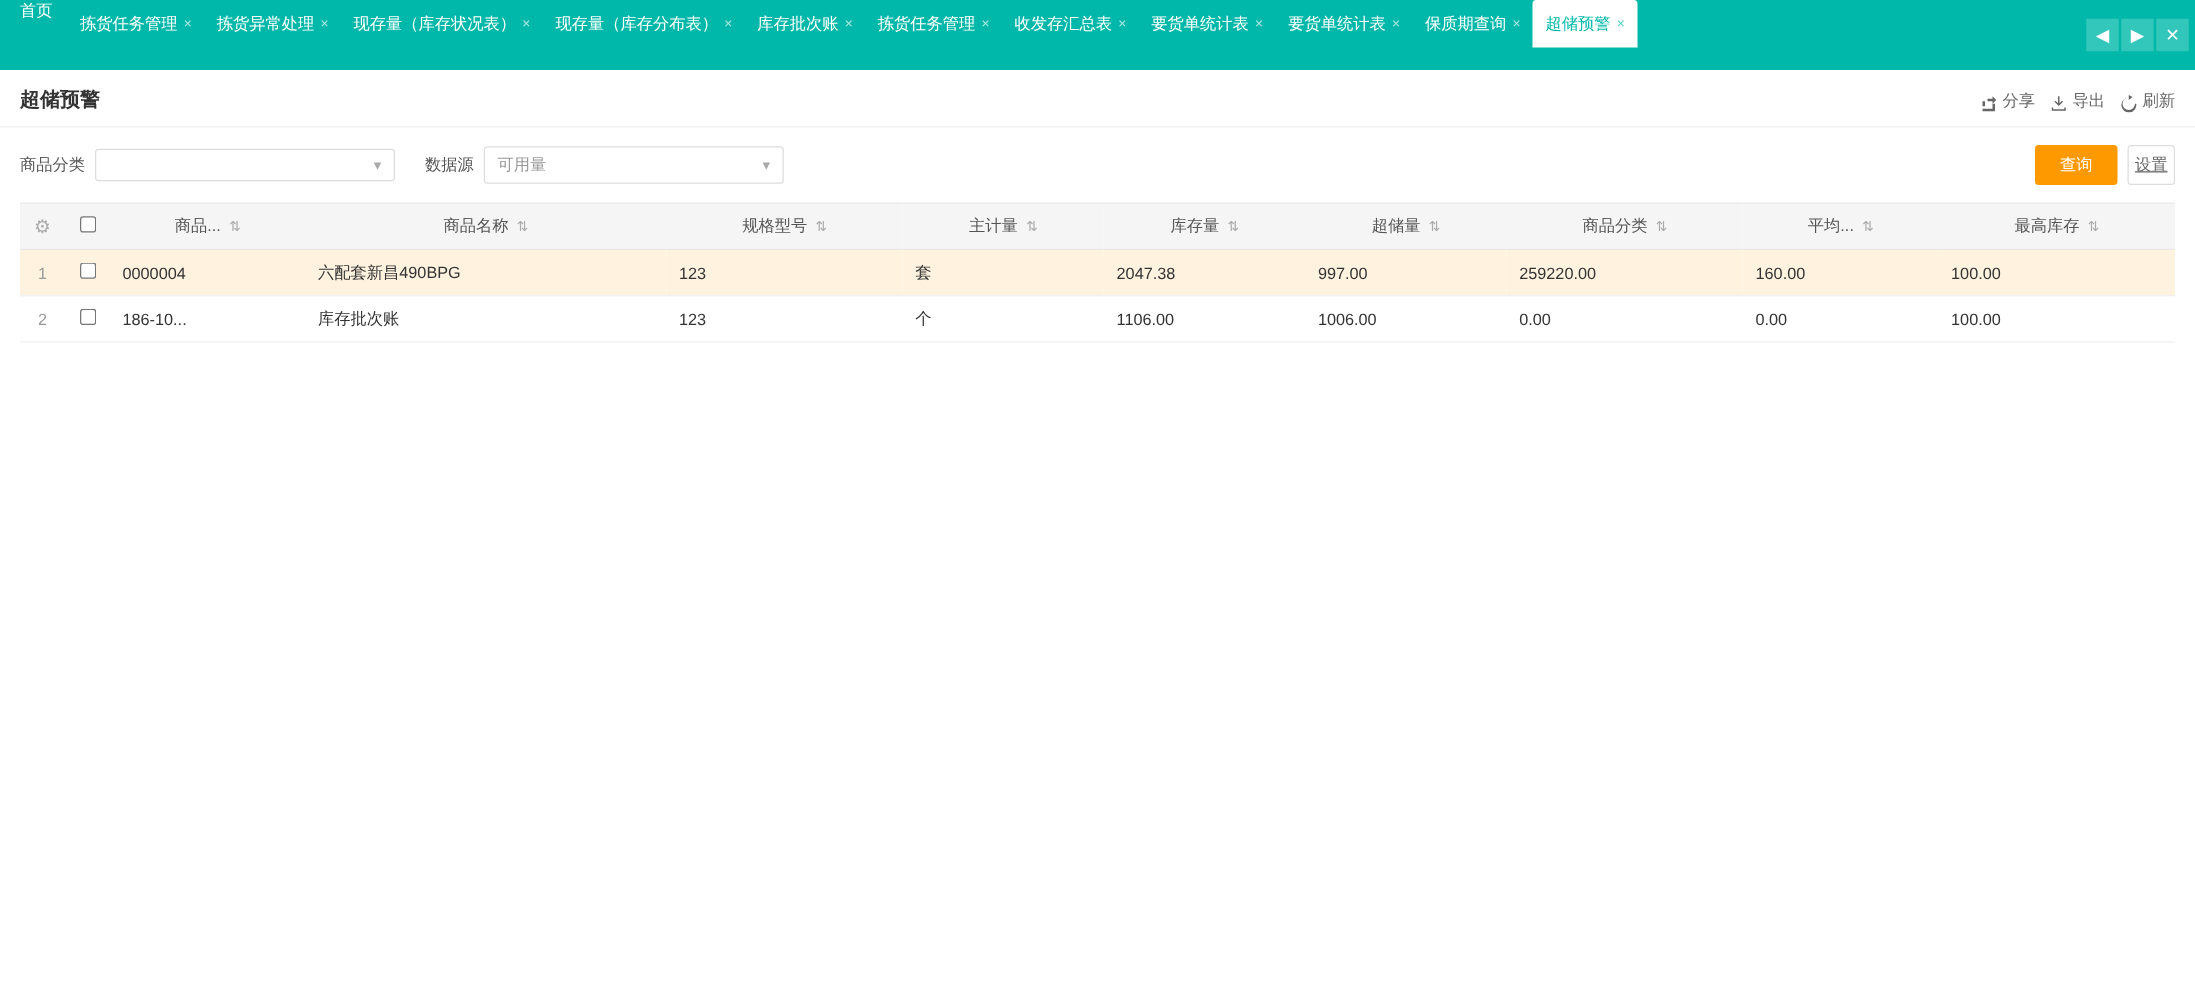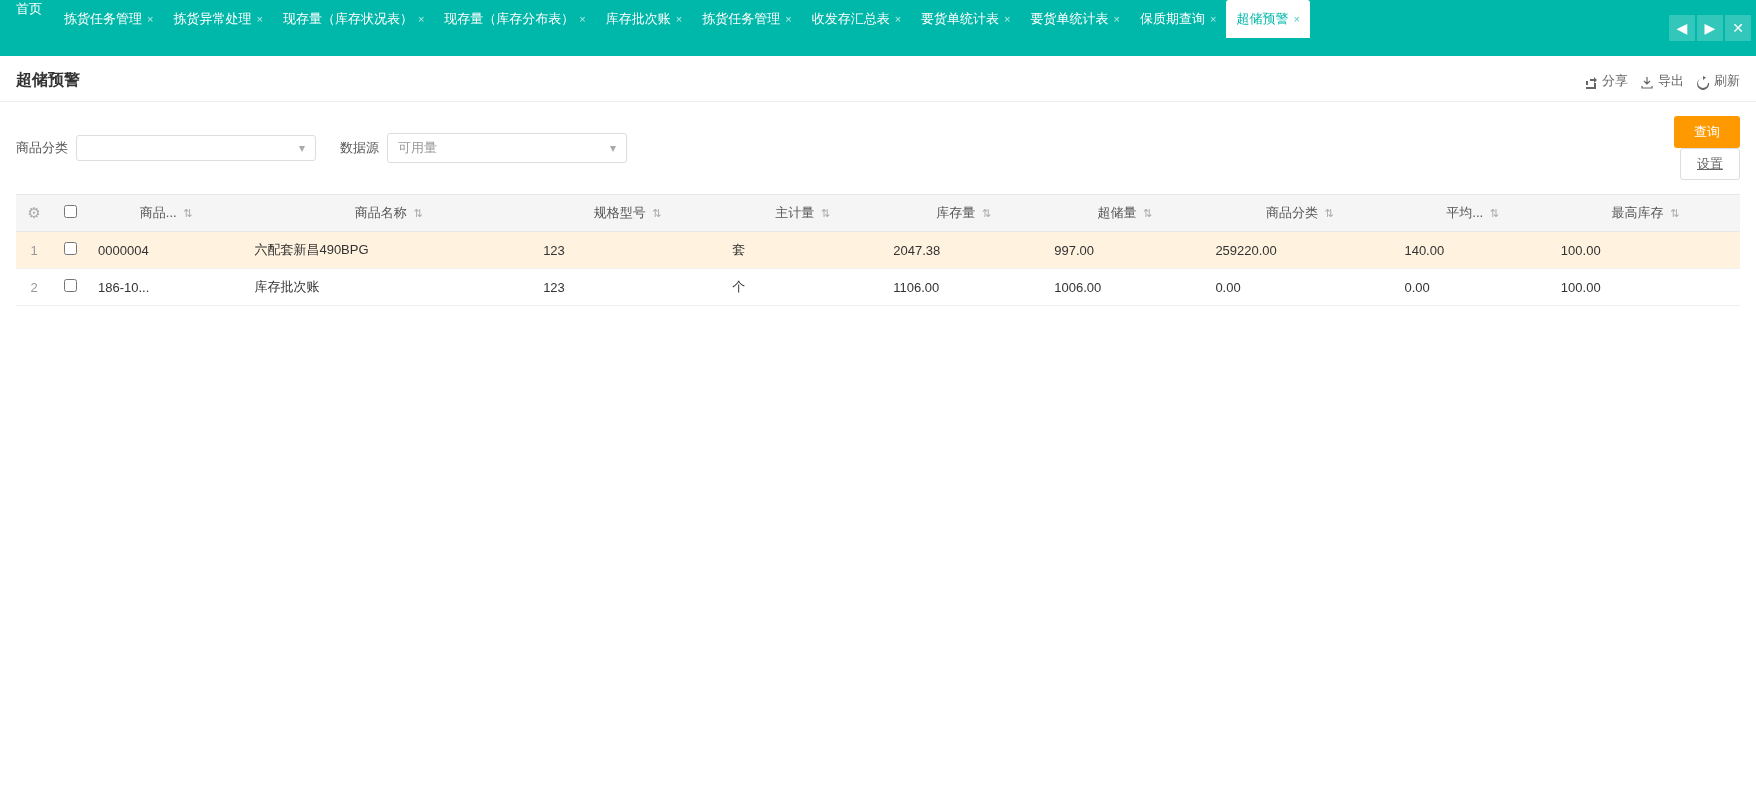--- a/index.html
+++ b/index.html
@@ -138,32 +138,31 @@
       padding: 7px 20px;
       font-size: 13px;
       cursor: pointer;
       margin-left: auto;
     }
     .btn-settings {
       background: #fff;
       color: #666;
       border: 1px solid #ddd;
       border-radius: 3px;
-      padding: 6px 16px;
+      padding: 6px 5px;
       font-size: 13px;
       cursor: pointer;
       margin-left: 8px;
       text-decoration: underline;
     }
 
     .filter-right {
       margin-left: auto;
       display: flex;
       align-items: center;
-      flex-direction: column;
     }
 
     
     .table-wrap {
       padding: 0 16px;
     }
     table {
       width: 100%;
       border-collapse: collapse;
       font-size: 13px;
@@ -380,21 +379,21 @@
           <td class="col-checkbox">
             <input type="checkbox" style="">
           </td>
           <td>0000004</td>
           <td>六配套新昌490BPG</td>
           <td>123</td>
           <td>套</td>
           <td>2047.38</td>
           <td>997.00</td>
           <td>259220.00</td>
-          <td>140.00</td>
+          <td>160.00</td>
           <td>100.00</td>
         </tr>
 
         <tr>
           <td class="row-num">2</td>
           <td class="col-checkbox">
             <input type="checkbox" style="">
           </td>
           <td>186-10...</td>
           <td>库存批次账</td>

